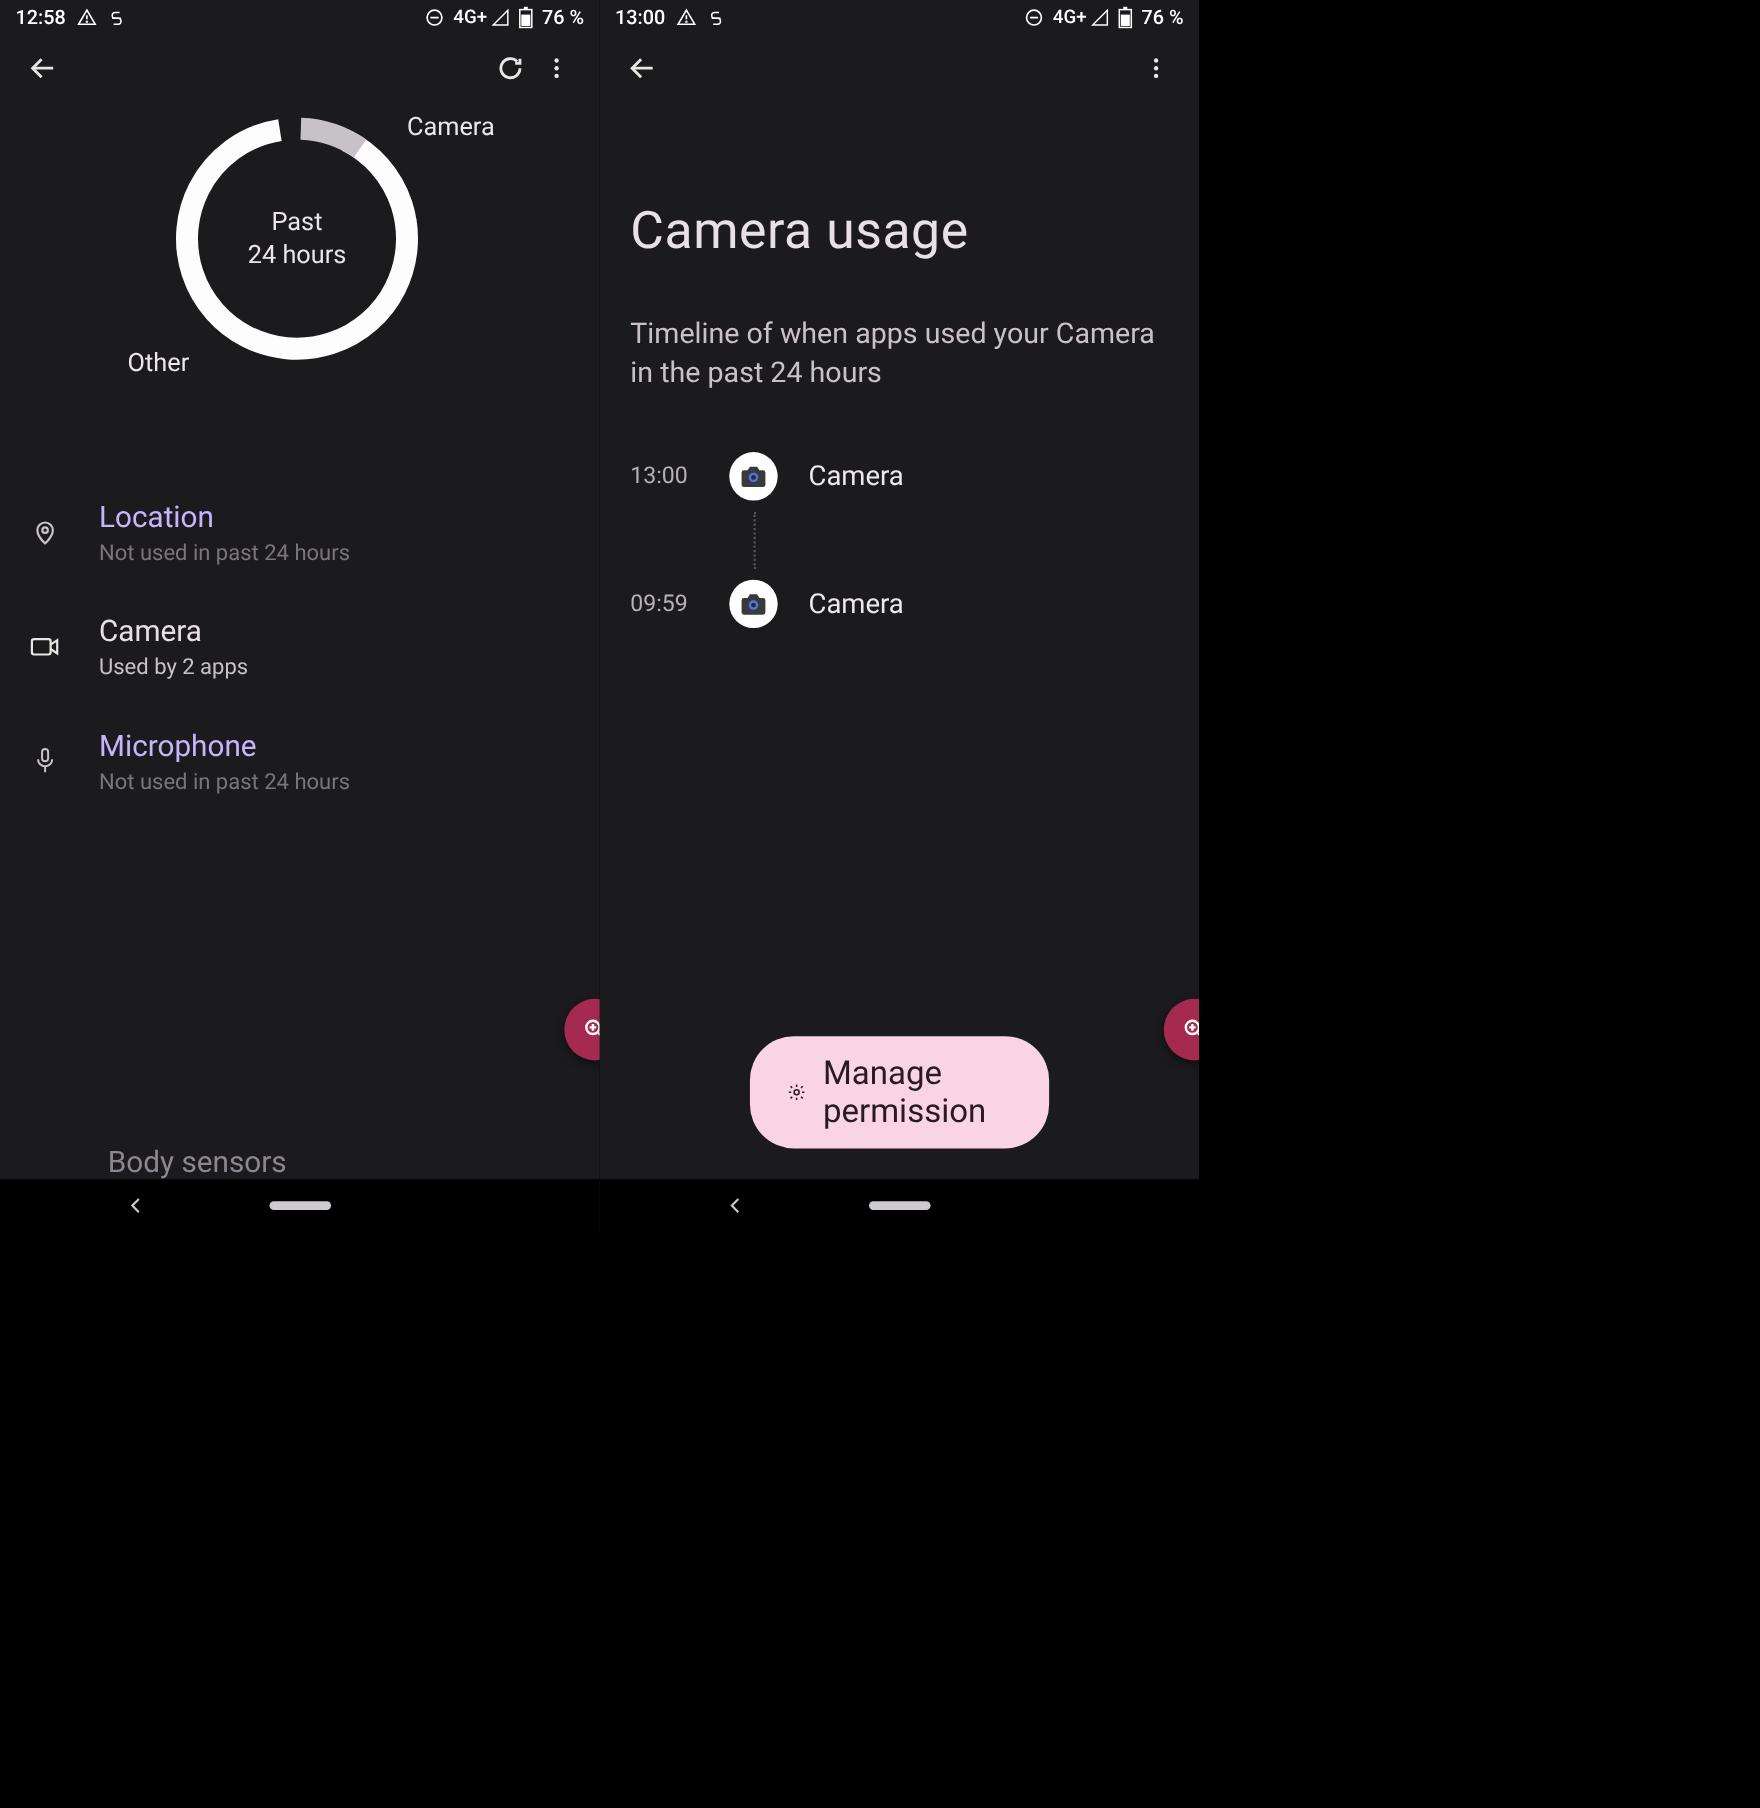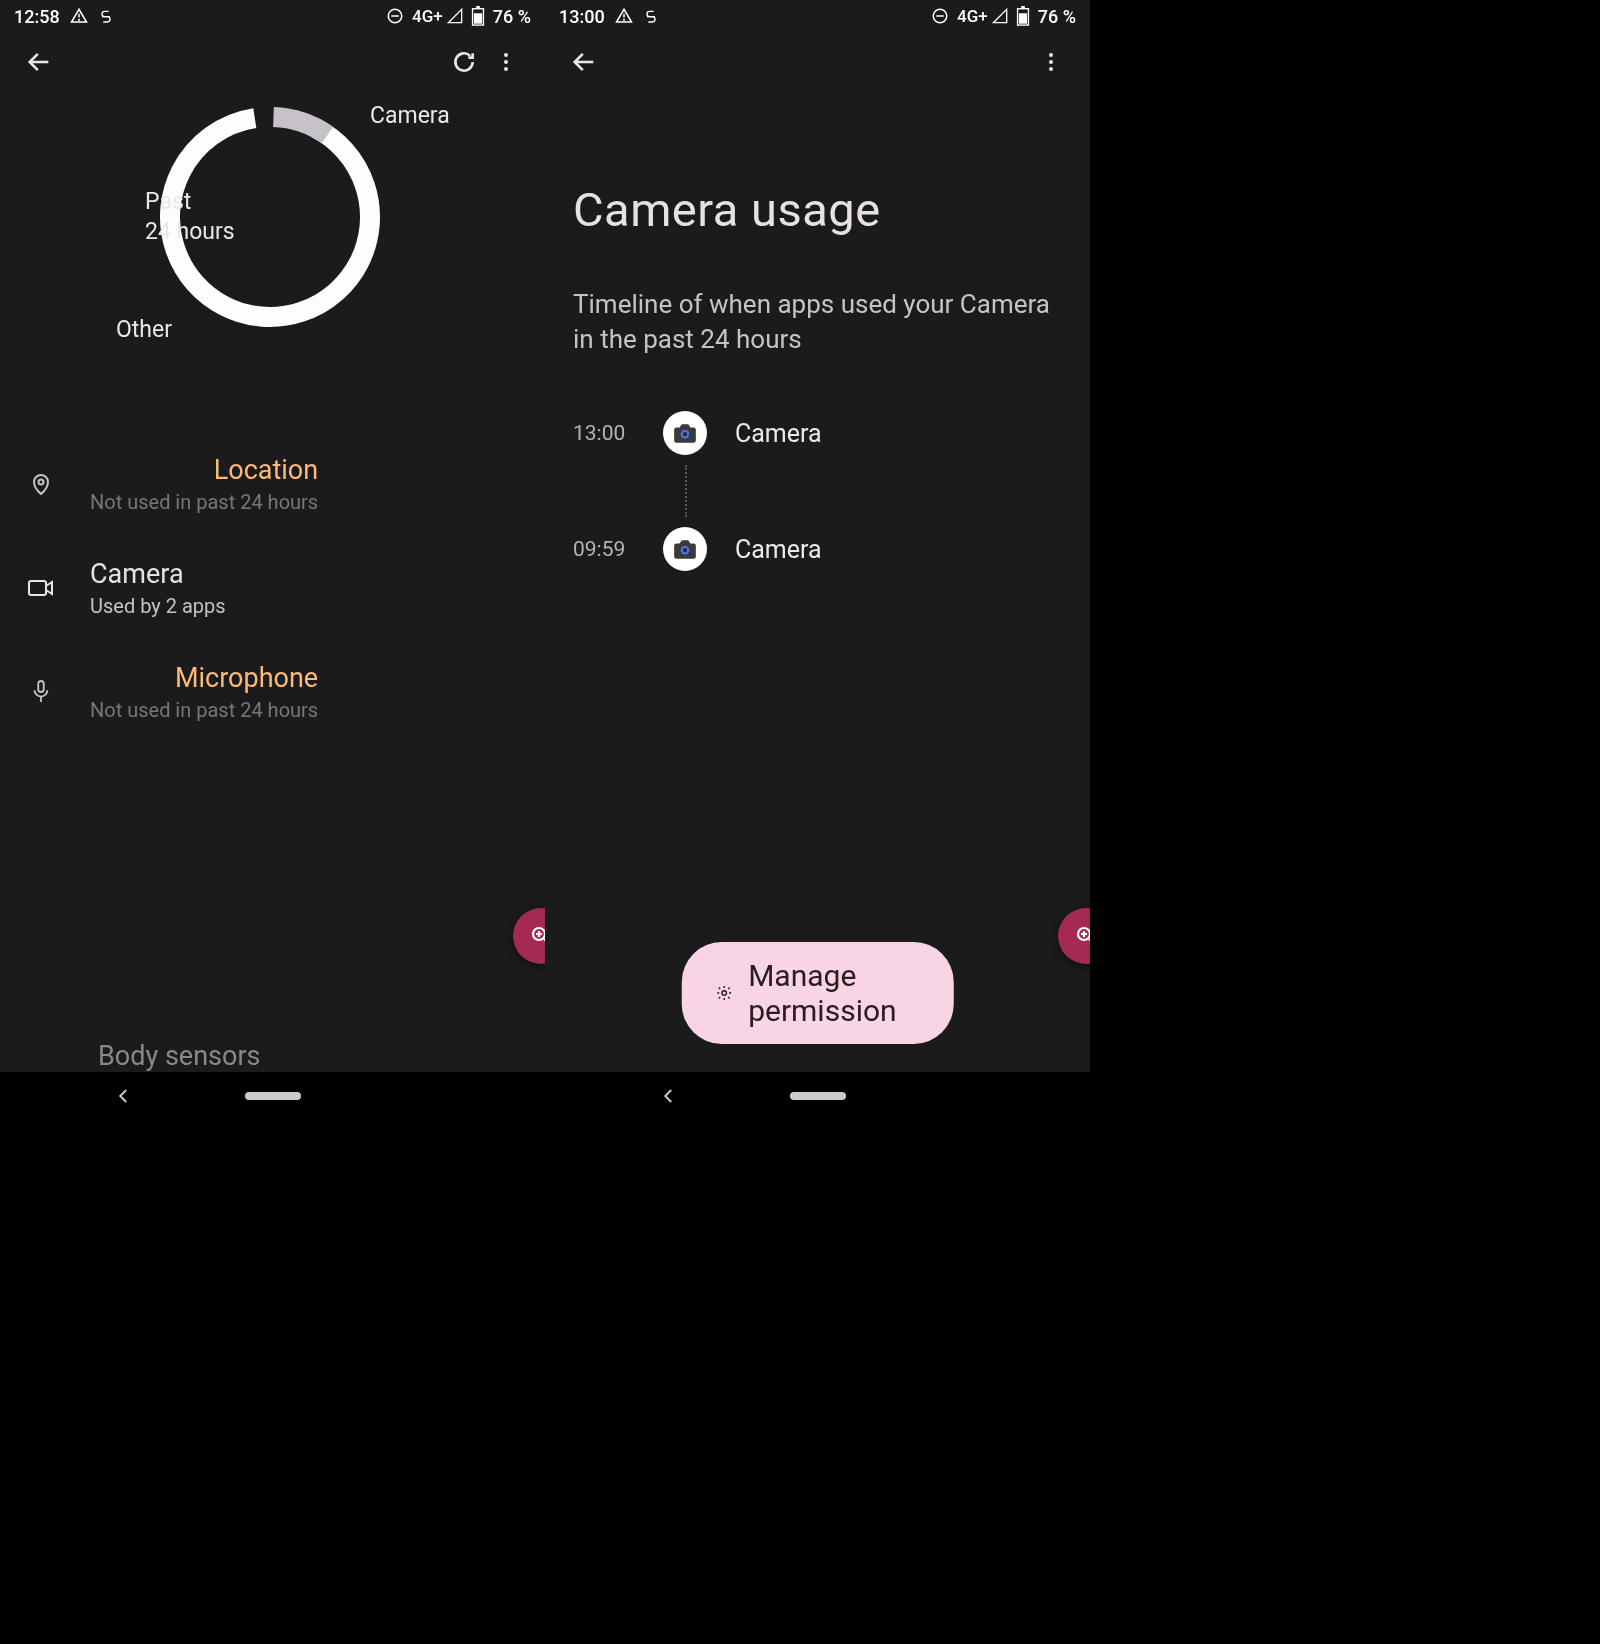--- a/index.html
+++ b/index.html
@@ -28,27 +28,27 @@
 
 .subtext { font-size: 26px; line-height: 1.35; color: #c8c2c8; padding: 0 28px 44px 28px; }
 
 .section-head { font-size: 22px; font-weight: 500; color: #cfcacf; padding: 0 28px 24px 28px; }
 
 .chartwrap { position: relative; height: 300px; }
 .donut { position: absolute; left: 145px; top: 0; }
 .donut-label { position:absolute; font-size: 23px; color: #ece7ec; }
 .donut-label.camera { left: 370px; top: 10px; }
 .donut-label.other  { left: 116px; top: 224px; }
-.donut-center { position:absolute; left:145px; top:0; width:250px; height:250px; display:flex; flex-direction:column; justify-content:center; font-size:23px; color:#ebe6eb; line-height:1.3; }
+.donut-center { position:absolute; left:145px; top:0; width:250px; height:250px; display:flex; flex-direction:column; align-items:center; justify-content:center; font-size:23px; color:#ebe6eb; line-height:1.3; }
 
 .listarea { padding: 40px 0 0 0; }
 .perm-row { display:flex; align-items:center; padding: 22px 26px; gap: 34px; }
 .perm-row .ic { width: 30px; display:flex; justify-content:center; }
 .perm-row .txt { display:flex; flex-direction:column; gap:4px; }
-.perm-row.dim .title { color:#fdba74;text-align:right; }
+.perm-row.dim .title { color:#c4b5fd; }
 .perm-row.dim .sub   { color:#7a757b; }
 .perm-row .title { font-size: 27px; color:#e7e1e5; }
 .perm-row .sub   { font-size: 20px; color:#c8c2c8; }
 
 .usage-row { display:flex; align-items:center; padding: 0 28px; height: 64px; gap: 28px; }
 .usage-row .time { width: 62px; font-size: 21px; color:#b7b2b8; }
 .usage-row .appicon { width: 44px; height:44px; background:#fff; border-radius:50%; display:flex; align-items:center; justify-content:center; }
 .usage-row .appname { font-size: 25px; color:#ece7ec; }
 .connector { height: 52px; margin-left: 140px; border-left: 2px dotted #5a555b; }
 

